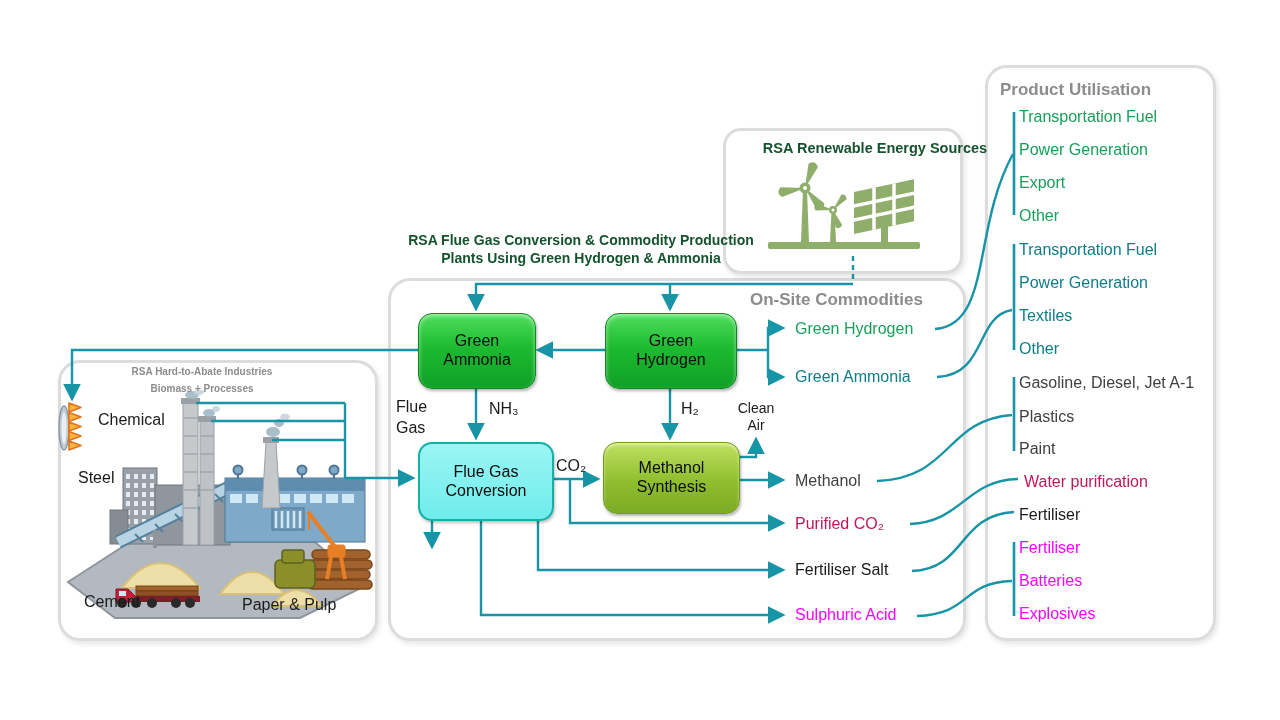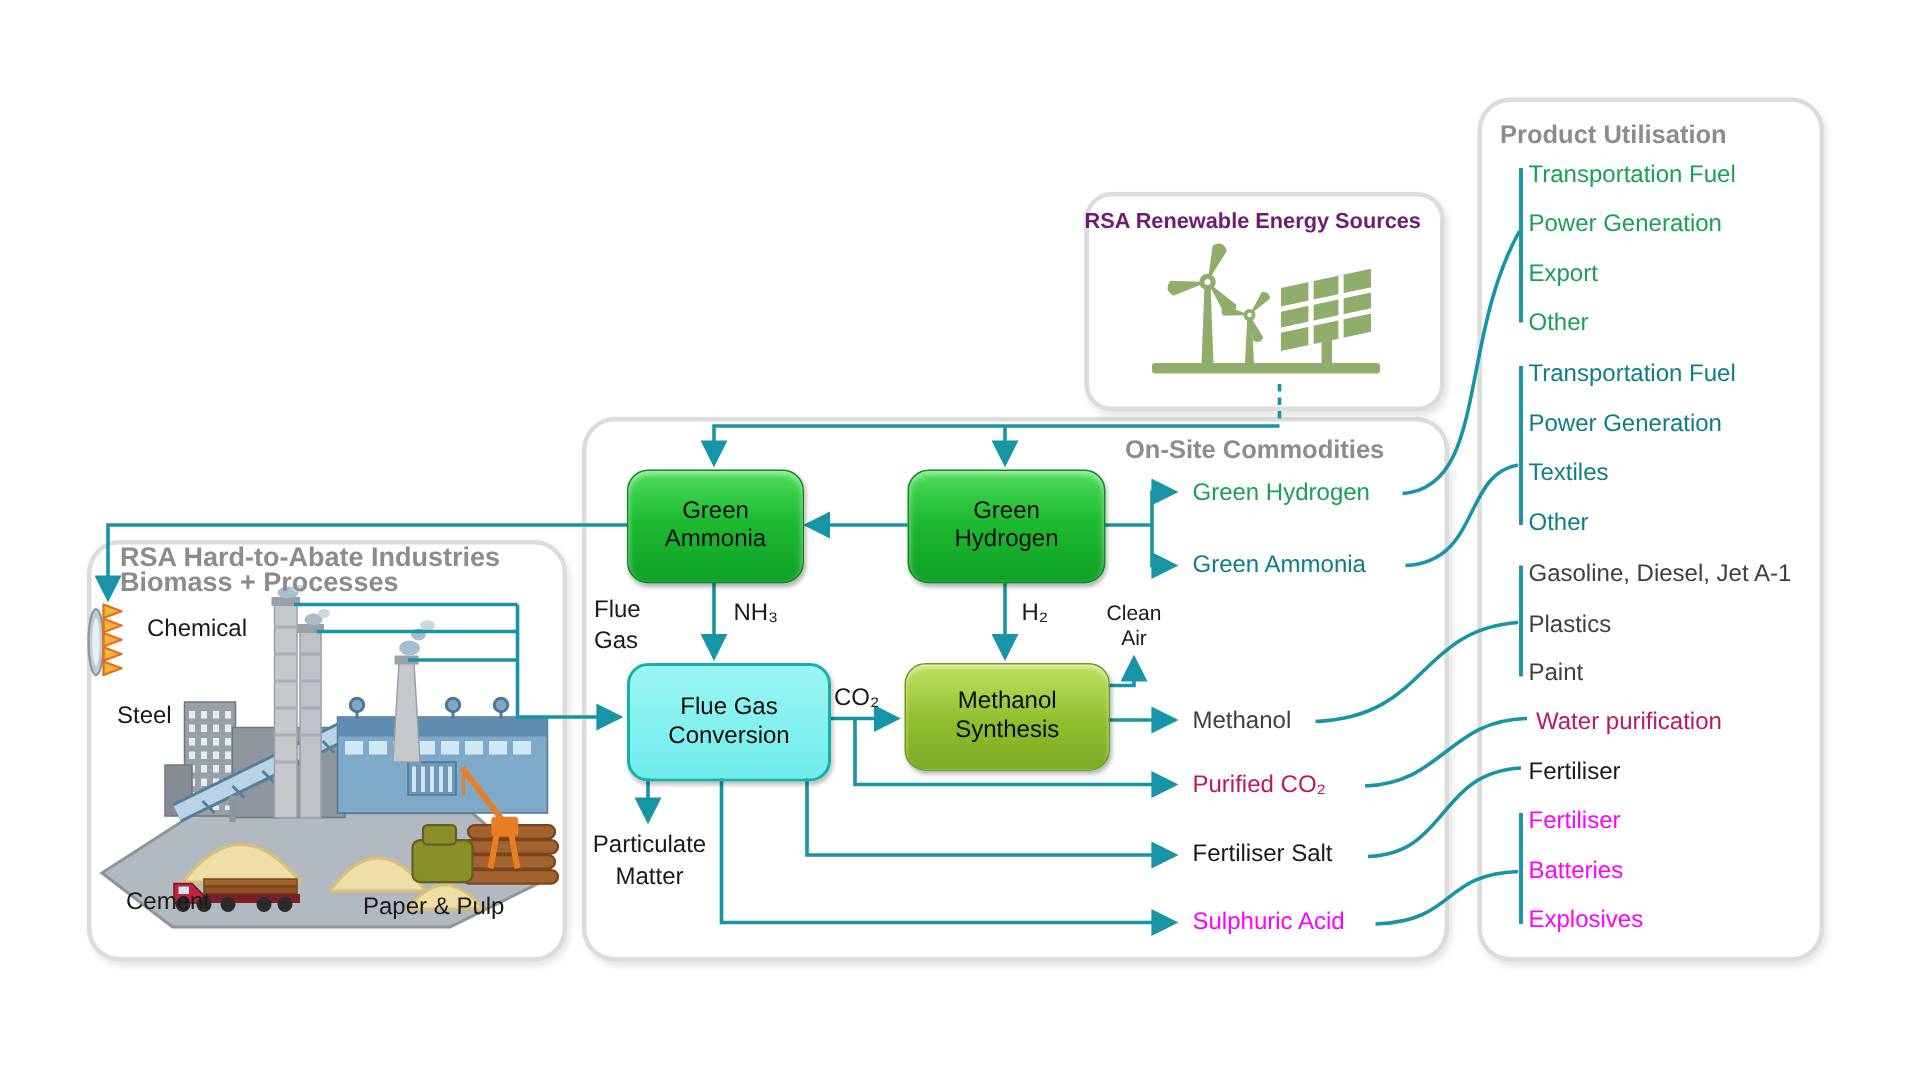--- a/index.html
+++ b/index.html
@@ -14,21 +14,21 @@
        white-space:pre-line;}
   .box-green{background:linear-gradient(180deg,#4fdd5c 0%,#1dbb31 45%,#0fa026 100%);
        border:1px solid #0c8a1f;box-shadow:inset 0 2px 4px rgba(255,255,255,.55),1px 2px 3px rgba(0,0,0,.3);}
   .box-cyan{background:linear-gradient(180deg,#9bf6f4 0%,#6eeceb 100%);
        border:2.5px solid #17b0a8;box-shadow:1px 2px 3px rgba(0,0,0,.25);}
   .box-lime{background:linear-gradient(180deg,#c0e162 0%,#8fbe2e 55%,#7cab26 100%);
        border:1px solid #6f9c1e;box-shadow:inset 0 2px 3px rgba(255,255,255,.5),1px 2px 3px rgba(0,0,0,.3);}
   .lbl{position:absolute;z-index:5;transform:translateY(-50%);white-space:nowrap;font-size:16px;color:#1a1a1a;}
   .blk{position:absolute;z-index:5;white-space:pre-line;color:#1a1a1a;}
   .ttl{font-weight:bold;color:#8c8c8c;}
-  .grn-ttl{font-weight:bold;color:#701a75;}
+  .grn-ttl{font-weight:bold;color:#14532d;text-align:center;margin-left:35px;}
   .c-green{color:#18a05a}.c-teal{color:#0e7d88}.c-orange{color:#404040}
   .c-purple{color:#be185d}.c-black{color:#1a1a1a}.c-magenta{color:#ff00ff}
 </style>
 </head>
 <body>
 
 <div id="stage">
 
   <div class="panel" style="left:58px;top:360px;width:314px;height:275px;"></div>
   <div class="panel" style="left:388px;top:278px;width:572px;height:357px;"></div>
@@ -231,40 +231,40 @@
 
   <div class="box box-green" style="left:418px;top:313px;width:116px;height:74px;">Green
 Ammonia</div>
   <div class="box box-green" style="left:605px;top:313px;width:130px;height:74px;">Green
 Hydrogen</div>
   <div class="box box-cyan" style="left:418px;top:442px;width:132px;height:75px;">Flue Gas
 Conversion</div>
   <div class="box box-lime" style="left:603px;top:442px;width:135px;height:70px;">Methanol
 Synthesis</div>
 
-  <div class="blk ttl" style="left:80px;top:363px;width:280px;font-size:18px;line-height:17px;">RSA Hard-to-Abate Industries
+  <div class="blk ttl" style="left:62px;top:363px;width:280px;text-align:center;font-size:10px;line-height:17px;">RSA Hard-to-Abate Industries
 Biomass + Processes</div>
+  <div class="blk grn-ttl" style="left:350px;top:231px;width:392px;font-size:14px;line-height:18px;">RSA Flue Gas Conversion &amp; Commodity Production
+Plants Using Green Hydrogen &amp; Ammonia</div>
   <div class="blk grn-ttl" style="left:723px;top:140px;width:234px;font-size:14.5px;">RSA Renewable Energy Sources</div>
   <div class="lbl ttl" style="left:750px;top:300px;font-size:17px;">On-Site Commodities</div>
   <div class="lbl ttl" style="left:1000px;top:90px;font-size:17px;">Product Utilisation</div>
 
   <div class="lbl" style="left:98px;top:420px;">Chemical</div>
   <div class="lbl" style="left:78px;top:478px;">Steel</div>
   <div class="lbl" style="left:84px;top:602px;">Cement</div>
   <div class="lbl" style="left:242px;top:605px;">Paper &amp; Pulp</div>
 
   <div class="blk" style="left:396px;top:396px;font-size:16px;line-height:21px;">Flue
 Gas</div>
   <div class="lbl" style="left:489px;top:409px;">NH₃</div>
   <div class="lbl" style="left:681px;top:409px;">H₂</div>
   <div class="lbl" style="left:556px;top:466px;">CO₂</div>
   <div class="blk" style="left:726px;top:400px;width:60px;text-align:center;font-size:14px;line-height:17px;">Clean
 Air</div>
-  <div class="blk" style="left:384px;top:553px;width:98px;text-align:center;font-size:16px;line-height:21px;">Particulate
-Matter</div>
 
   <div class="lbl c-green" style="left:795px;top:329px;">Green Hydrogen</div>
   <div class="lbl c-teal" style="left:795px;top:377px;">Green Ammonia</div>
   <div class="lbl c-orange" style="left:795px;top:481px;">Methanol</div>
   <div class="lbl c-purple" style="left:795px;top:524px;">Purified CO₂</div>
   <div class="lbl c-black" style="left:795px;top:570px;">Fertiliser Salt</div>
   <div class="lbl c-magenta" style="left:795px;top:615px;">Sulphuric Acid</div>
 
   <div class="lbl c-green" style="left:1019px;top:117px;">Transportation Fuel</div>
   <div class="lbl c-green" style="left:1019px;top:150px;">Power Generation</div>

